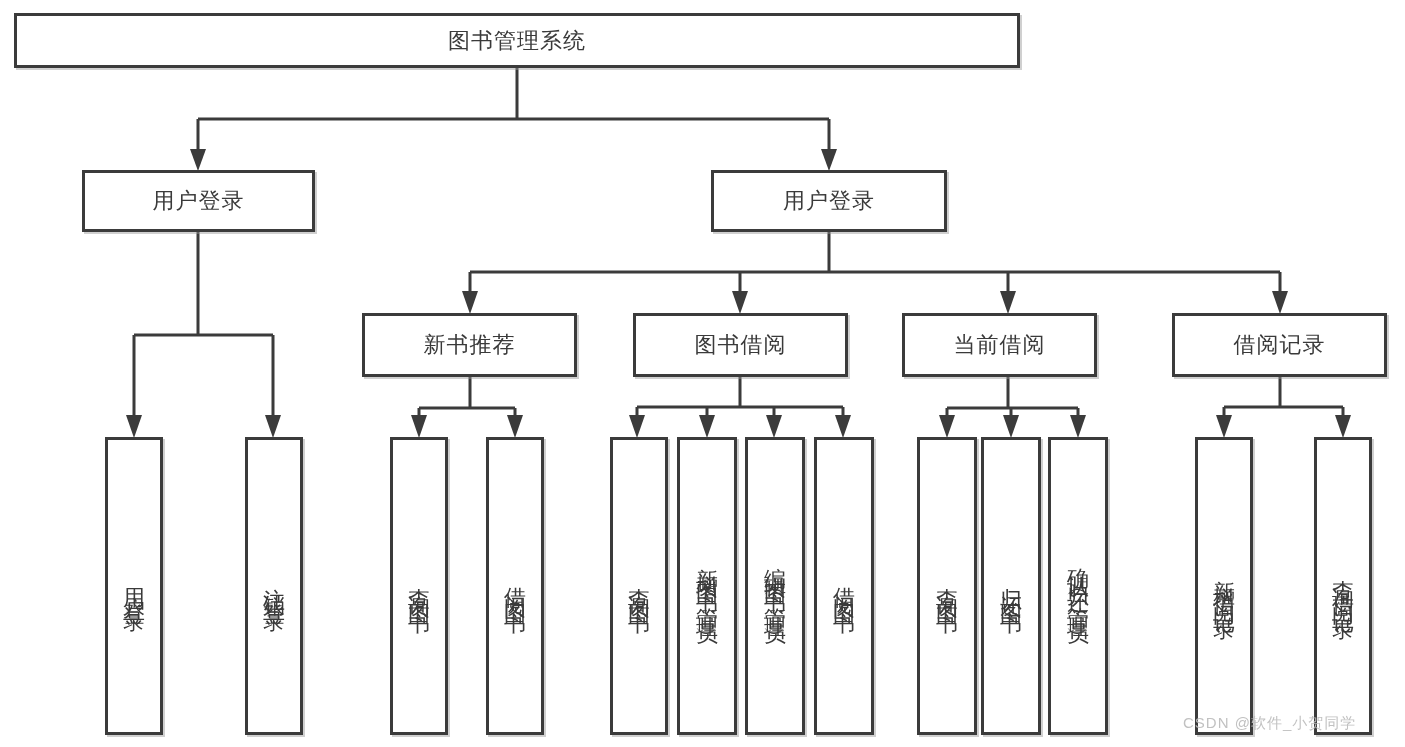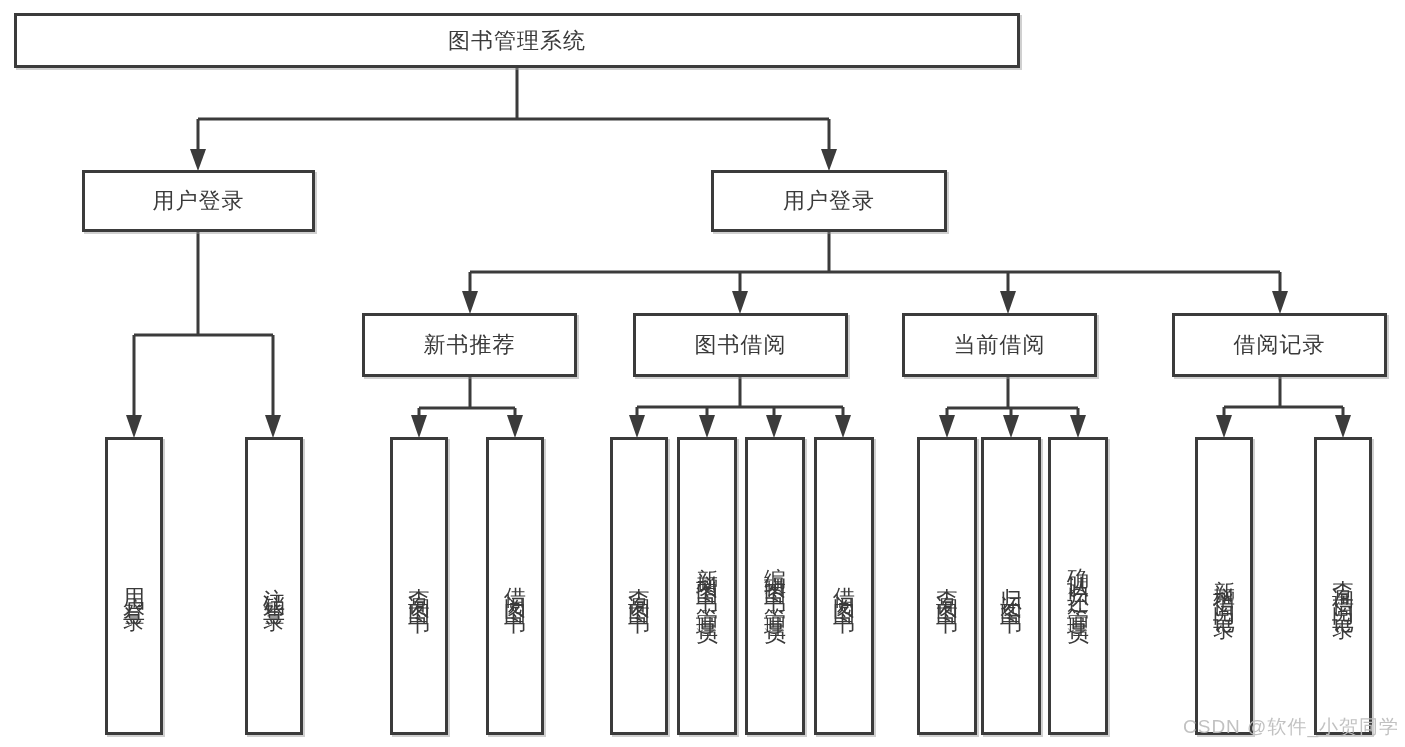--- a/index.html
+++ b/index.html
@@ -37,21 +37,21 @@
     writing-mode:vertical-rl;
     text-orientation:mixed;
     font-size:22px;
     letter-spacing:8px;
     line-height:1;
     white-space:nowrap;
   }
   .watermark {
     position:absolute;
     left:1183px; top:714px;
-    font-size:19px;
+    font-size:15px;
     letter-spacing:1px;
     color:rgba(190,190,190,0.95);
     white-space:nowrap;
     z-index:3;
   }
   .wire { stroke:#3b3b3b; stroke-width:3; fill:none; }
   .head { fill:#3b3b3b; stroke:none; }
 </style>
 </head>
 <body>

